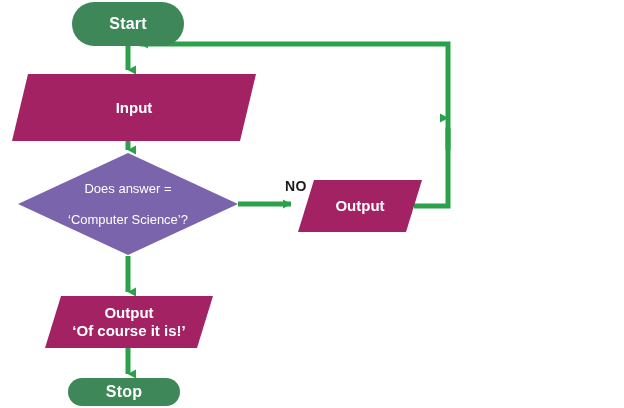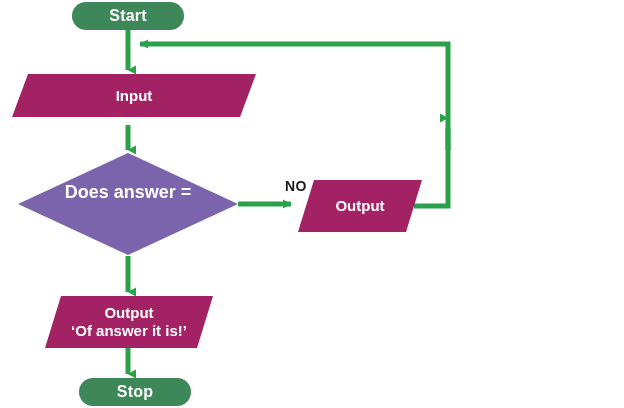--- a/index.html
+++ b/index.html
@@ -52,22 +52,22 @@
     position: absolute;
     left: 0;
     top: 0;
     width: 100%;
     height: 100%;
   }
   .diamond-label {
     position: relative;
     z-index: 2;
     color: #ffffff;
-    font-weight: bold;
-    font-size: 18px;
+    font-weight: normal;
+    font-size: 13px;
     text-align: center;
     line-height: 1.2;
     white-space: nowrap;
   }
   .node-line {
     display: block;
     white-space: nowrap;
   }
   .branch-label {
     position: absolute;
@@ -116,37 +116,38 @@
       <path d="M128,125 L128,150" marker-end="url(#arrow-down)"></path>
       <path d="M238,204 L291,204" marker-end="url(#arrow-right)"></path>
       <path d="M414,206 L448,206 L448,128"></path>
       <path d="M448,150 L448,118" marker-end="url(#arrow-up)"></path>
       <path d="M448,118 L448,44 L140,44" marker-end="url(#arrow-left)"></path>
       <path d="M128,256 L128,292" marker-end="url(#arrow-down)"></path>
       <path d="M128,348 L128,374" marker-end="url(#arrow-down)"></path>
     </g>
   </svg>
 
-  <div class="node terminal" style="left:72px; top:2px; width:112px; height:28px; background:#3d8758;">
+  <div class="node terminal" style="left:72px; top:2px; width:112px; height:44px; background:#3d8758;">
     <span class="node-text node-line">Start</span>
   </div>
 
-  <div class="node parallelogram" style="left:12px; top:74px; width:244px; height:43px;">
+  <div class="node parallelogram" style="left:12px; top:74px; width:244px; height:67px;">
     <svg class="shape-svg" viewBox="0 0 244 51" preserveAspectRatio="none" xmlns="http://www.w3.org/2000/svg">
       <polygon points="16,0 244,0 228,51 0,51" fill="#a32264"></polygon>
     </svg>
     <span class="node-text node-line">Input</span>
   </div>
 
   <div class="diamond-wrap" style="left:18px; top:153px; width:220px; height:102px;">
     <svg class="diamond-shape" viewBox="0 0 220 102" preserveAspectRatio="none" xmlns="http://www.w3.org/2000/svg">
       <polygon points="110,0 220,51 110,102 0,51" fill="#7a64ab"></polygon>
     </svg>
     <div class="diamond-label">
       <span class="node-line">Does answer =</span><br>
+      <span class="node-line">‘Computer Science’?</span>
     </div>
   </div>
 
   <div class="branch-label" style="left:245px; top:178px;">
     <span>NO</span>
   </div>
 
   <div class="branch-label" style="left:140px; top:262px;margin-top:39px;">
     <span>YES</span>
   </div>
@@ -156,20 +157,20 @@
       <polygon points="16,0 124,0 108,52 0,52" fill="#a32264"></polygon>
     </svg>
     <span class="node-text node-line">Output</span>
   </div>
 
   <div class="node parallelogram" style="left:45px; top:296px; width:168px; height:52px;">
     <svg class="shape-svg" viewBox="0 0 168 52" preserveAspectRatio="none" xmlns="http://www.w3.org/2000/svg">
       <polygon points="16,0 168,0 152,52 0,52" fill="#a32264"></polygon>
     </svg>
     <span class="node-text node-line">Output</span>
-    <span class="node-text node-line">‘Of answer it is!’</span>
+    <span class="node-text node-line">‘Of course it is!’</span>
   </div>
 
-  <div class="node terminal" style="left:79px; top:378px; width:112px; height:28px; background:#3d8758;">
+  <div class="node terminal" style="left:68px; top:378px; width:112px; height:28px; background:#3d8758;">
     <span class="node-text node-line">Stop</span>
   </div>
 
 </div>
 
 </body></html>

